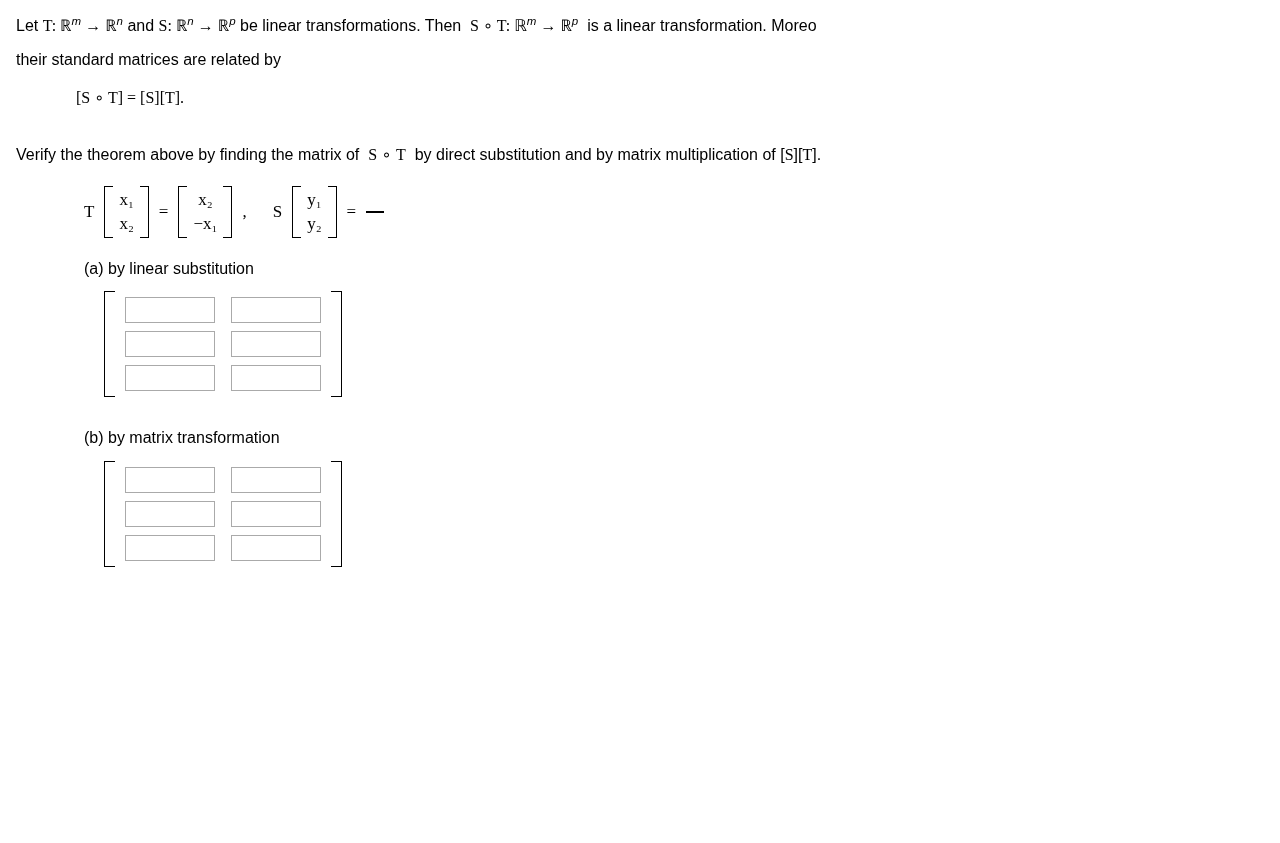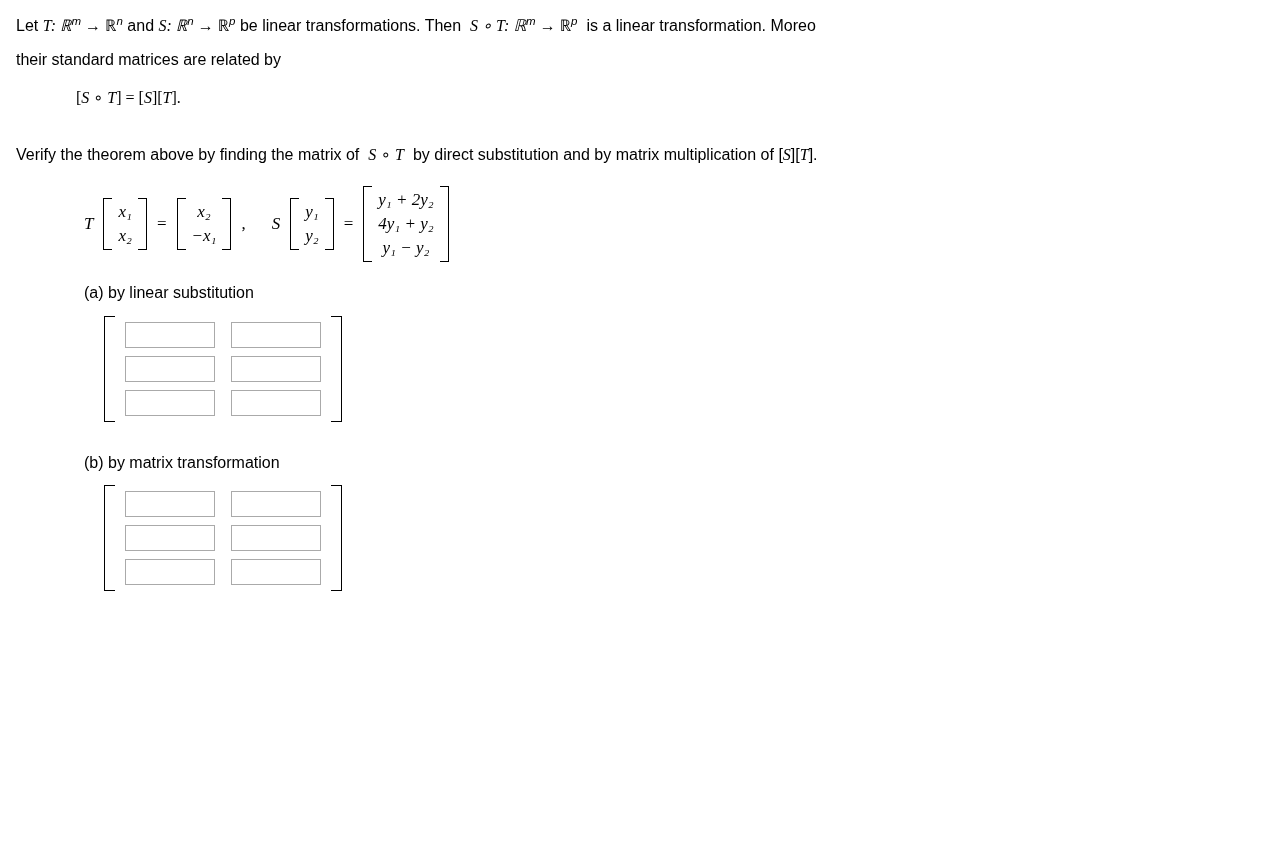--- a/index.html
+++ b/index.html
@@ -5,21 +5,20 @@
     body {
       font-family: Verdana, Geneva, sans-serif;
       font-size: 16px;
       color: #000;
       background: #fff;
       margin: 0;
       padding: 12px 16px;
       line-height: 1.6;
     }
     .math-var {
-      font-style: italic;
       font-family: Georgia, 'Times New Roman', serif;
       text-align: center;
     }
     .bb {
       font-family: 'Cambria Math', Georgia, serif;
     }
     sup, sub {
       font-size: 0.72em;
       font-style: italic;
     }
@@ -135,25 +134,20 @@
     <span class="bracket left"></span>
     <span class="col">
       <div class="math-var">y₁</div>
       <div class="math-var">y₂</div>
     </span>
     <span class="bracket right"></span>
   </span>
   <span>=</span>
   <span class="bracket-pair">
     <span class="bracket left"></span>
-    <span class="col">
-      <div class="math-var">y₁ + 2y₂</div>
-      <div class="math-var">4y₁ + y₂</div>
-      <div class="math-var">y₁ − y₂</div>
-    </span>
     <span class="bracket right"></span>
   </span>
 </div>
 
 <div class="part-label">(a) by linear substitution</div>
 <div class="matrix-input-wrap">
   <span class="bracket left"></span>
   <div class="matgrid">
     <input type="text" value="" style="">
     <input type="text" value="" style="">

